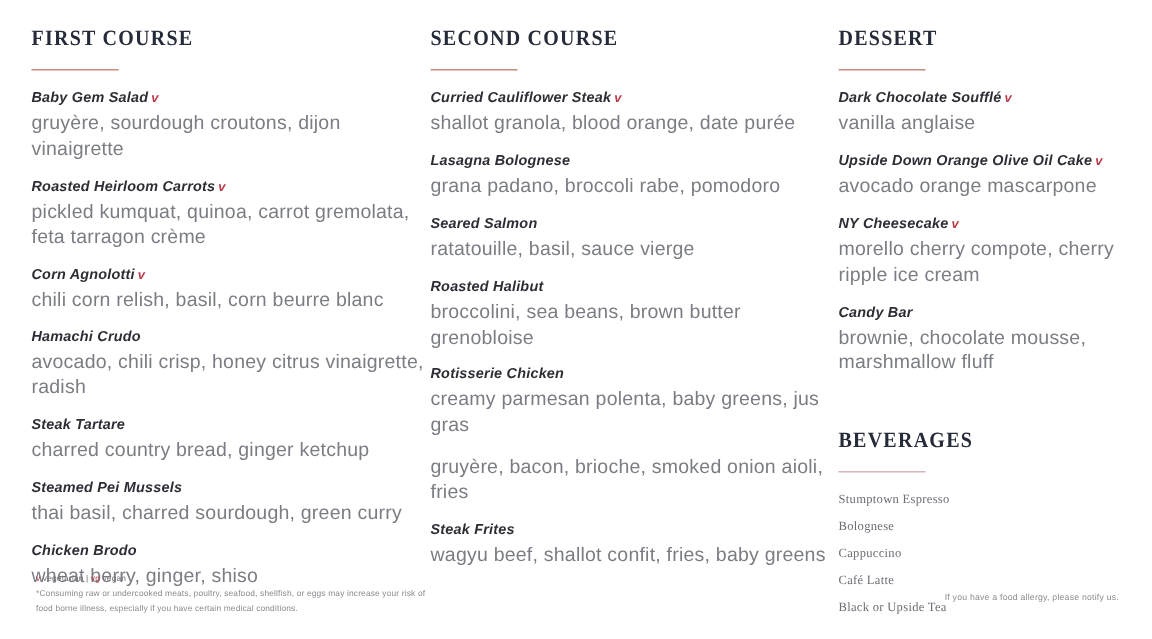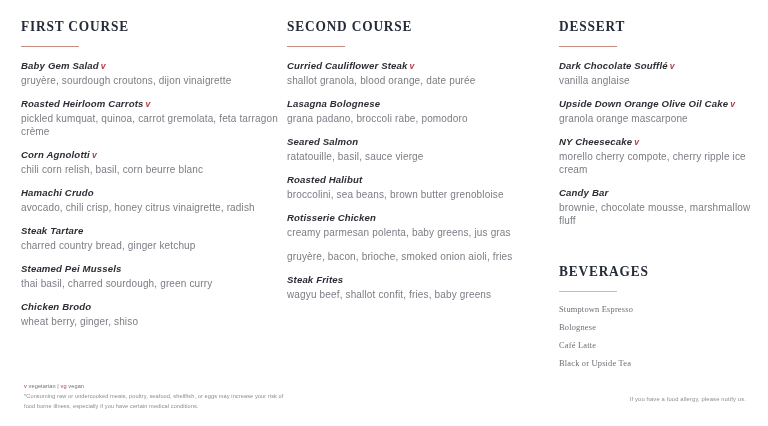--- a/index.html
+++ b/index.html
@@ -65,21 +65,21 @@
     margin: 0 0 2px 0;
     font-style: italic;
   }
   .veg {
     color: #b63a4a;
     font-weight: bold;
     font-size: 8.6px;
     margin-left: 2px;
   }
   .item-desc {
-    font-size: 10px;
+    font-size: 13px;
     color: #7b7d84;
     letter-spacing: 0.15px;
     line-height: 1.3;
     margin: 0;
   }
 
   .bev-list { margin: 0; padding: 0; list-style: none; }
   .bev-list li {
     font-size: 8.4px;
     color: #6c6e75;
@@ -202,39 +202,40 @@
     <div class="section">
       <h2 class="section-title">DESSERT</h2>
       <div class="rule" style="background: rgb(200, 139, 127);"></div>
       <div class="items">
         <div class="item">
           <p class="item-name"><span>Dark Chocolate Soufflé</span><span class="veg">v</span></p>
           <p class="item-desc">vanilla anglaise</p>
         </div>
         <div class="item">
           <p class="item-name"><span>Upside Down Orange Olive Oil Cake</span><span class="veg">v</span></p>
-          <p class="item-desc">granola orange mascarpone</p>
+          <p class="item-desc">avocado orange mascarpone</p>
         </div>
         <div class="item">
           <p class="item-name"><span>NY Cheesecake</span><span class="veg">v</span></p>
           <p class="item-desc">morello cherry compote, cherry ripple ice cream</p>
         </div>
         <div class="item">
           <p class="item-name"><span>Candy Bar</span><span class="veg"></span></p>
           <p class="item-desc">brownie, chocolate mousse, marshmallow fluff</p>
         </div>
       </div>
     </div>
 
     <div class="section">
       <h2 class="section-title">BEVERAGES</h2>
       <div class="rule rose" style="background: rgb(216, 182, 184);"></div>
       <ul class="bev-list">
         <li>Stumptown Espresso</li>
         <li>Bolognese</li>
+        <li>Cappuccino</li>
         <li>Café Latte</li>
         <li>Black or Upside Tea</li>
       </ul>
     </div>
   </div>
 
 </div>
 
 <div class="footer-left">
   <p class="legend"><span class="mark">v</span><span> vegetarian | </span><span class="mark">vg</span><span> vegan</span></p>

